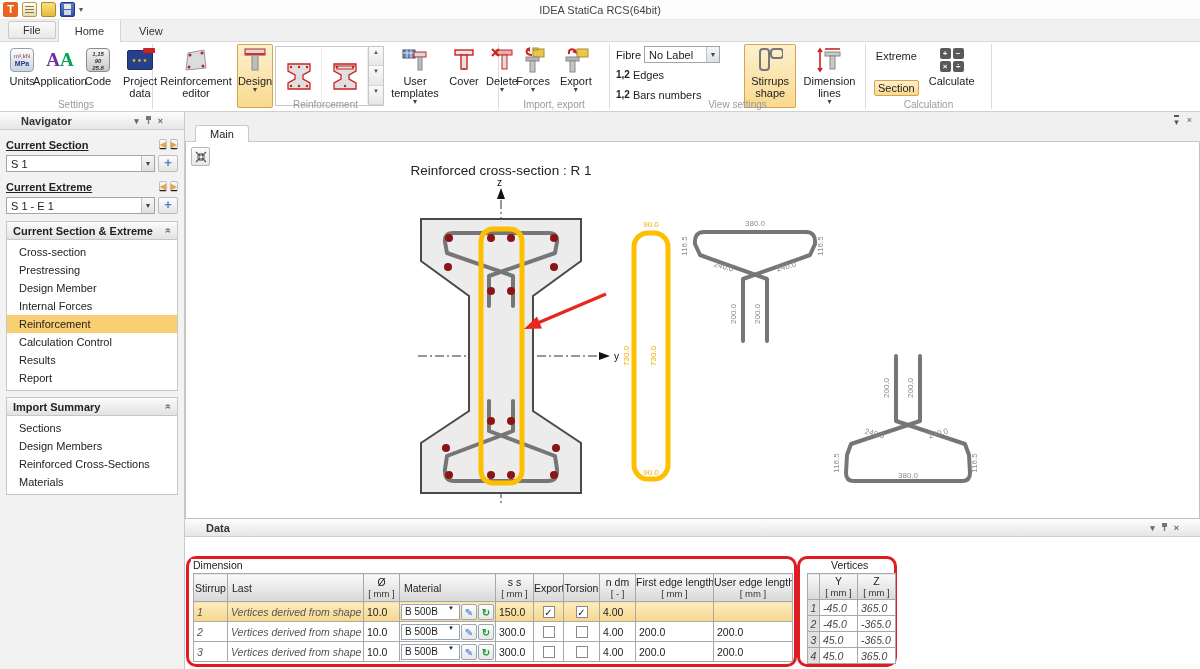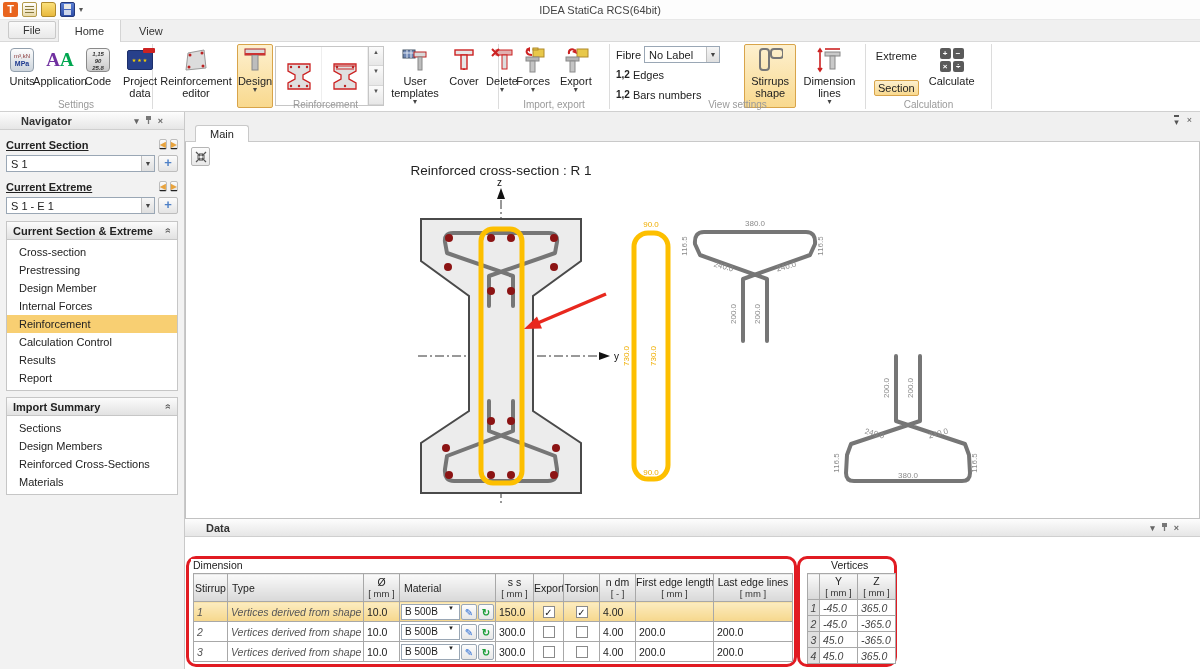--- a/index.html
+++ b/index.html
@@ -564,21 +564,21 @@
                 <col style="width:36px">
                 <col style="width:78px">
                 <col style="width:79px">
             </colgroup>
             <thead>
               <tr style="height:28px">
                 <th>
                     <div>Stirrup</div>
                   </th>
                 <th style="text-align:left; padding-left:4px;">
-                    <div>Type</div>
+                    <div>Last</div>
                   </th>
                 <th>
                     <div>Ø</div>
                     <div class="hu">[ mm ]</div>
                   </th>
                 <th style="text-align:left; padding-left:4px;">
                     <div>Material</div>
                   </th>
                 <th>
                     <div>s s</div>
@@ -592,21 +592,21 @@
                   </th>
                 <th>
                     <div>n dm</div>
                     <div class="hu">[ - ]</div>
                   </th>
                 <th>
                     <div>First edge length</div>
                     <div class="hu">[ mm ]</div>
                   </th>
                 <th>
-                    <div>Last edge lines</div>
+                    <div>User edge length</div>
                     <div class="hu">[ mm ]</div>
                   </th>
               </tr>
             </thead>
             <tbody>
               <tr class="row-hl" style="height:20px">
                 <td class="id-cell">1</td>
                 <td class="type-cell">Vertices derived from shape</td>
                 <td>10.0</td>
                 <td class="mat-cell">

